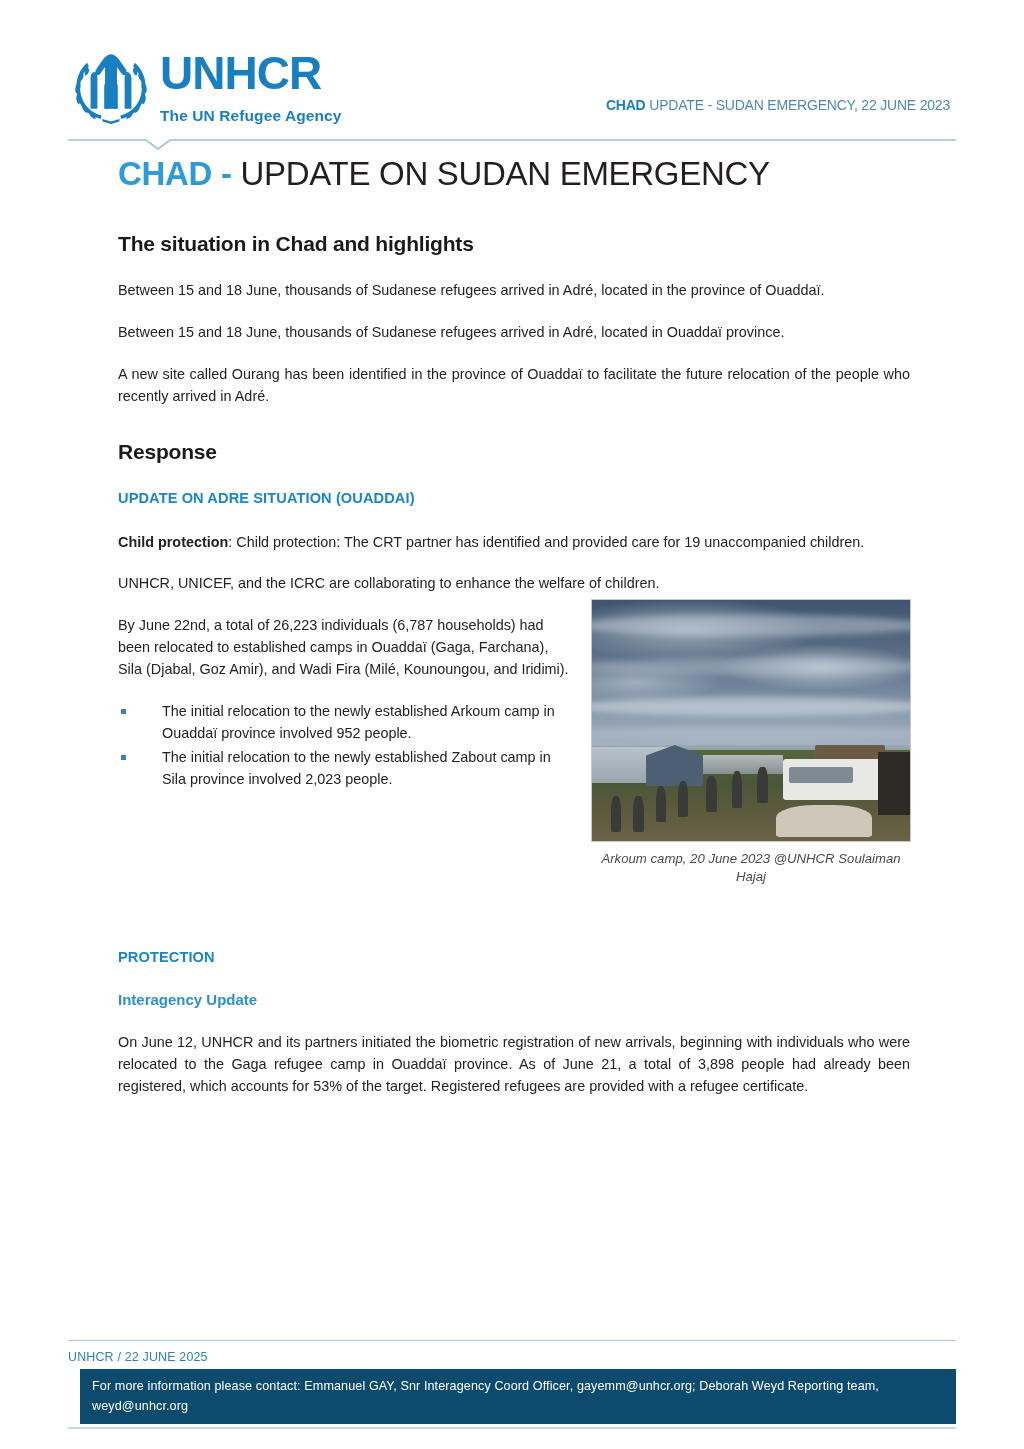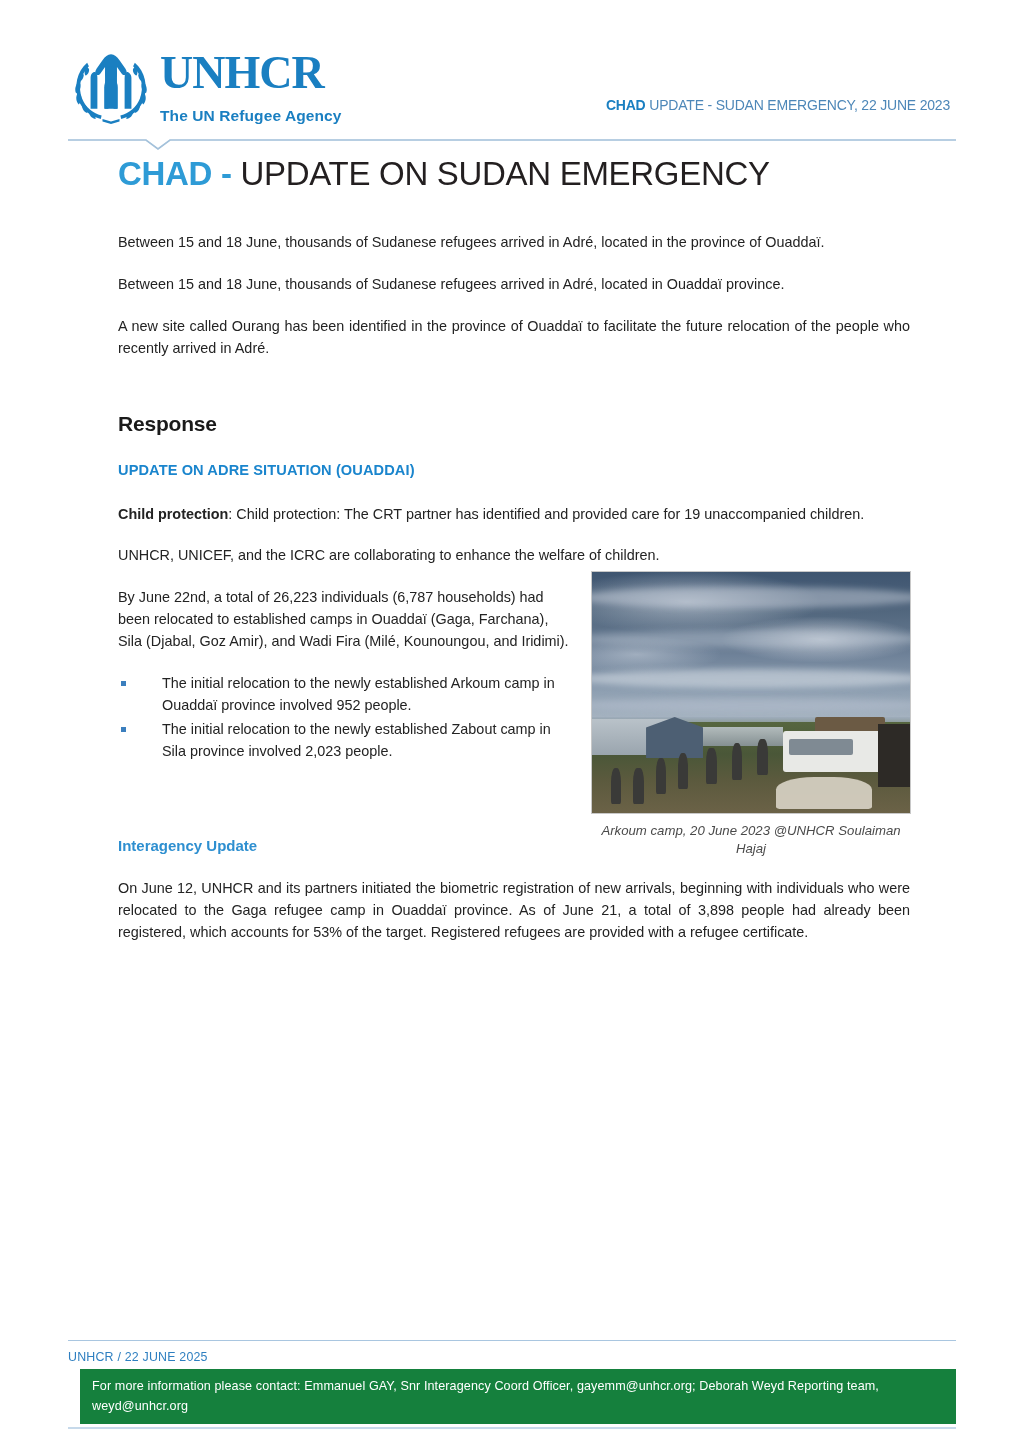--- a/index.html
+++ b/index.html
@@ -41,21 +41,21 @@
   .logo-emblem {
     width: 86px;
     height: 80px;
     flex: 0 0 auto;
   }
   .logo-words {
     margin-left: 6px;
     padding-top: 6px;
   }
   .logo-unhcr {
-    font-family: Liberation Serif, serif;
+    font-family: Liberation Sans, sans-serif;
     font-weight: bold;
     font-size: 46px;
     letter-spacing: -1px;
     color: #1a7fc1;
     line-height: 1;
   }
   .logo-tagline {
     font-family: "Liberation Sans", sans-serif;
     font-weight: bold;
     font-size: 15.5px;
@@ -113,21 +113,21 @@
   }
 
   h2.section-title {
     font-size: 21px;
     font-weight: bold;
     color: #1a1a1a;
     margin: 0 0 24px 0;
     letter-spacing: -0.2px;
   }
   h2.section-title.response {
-    margin-top: 52px;
+    margin-top: 32px;
     margin-bottom: 26px;
   }
 
   p.body-text {
     font-size: 14.4px;
     line-height: 1.52;
     color: #232323;
     margin: 0 0 20px 0;
     text-align: justify;
   }
@@ -321,21 +321,21 @@
     font-size: 12.4px;
     color: #2e7fc0;
     letter-spacing: 0.2px;
   }
   .footer-bar {
     position: absolute;
     left: 80px;
     top: 1369px;
     width: 876px;
     min-height: 48px;
-    background: #15803d;
+    background: #0c4a6e;
     box-sizing: border-box;
     padding: 8px 10px 8px 12px;
   }
   .footer-bar-text {
     font-size: 12.6px;
     line-height: 1.55;
     color: #ffffff;
     letter-spacing: 0.1px;
   }
   .footer-bottom-rule {
@@ -400,20 +400,21 @@
       <path d="M0 4 L78 4 L90 13 L102 4 L888 4" fill="none" stroke="#ffffff" stroke-width="0.4" opacity="0.2"></path>
     </svg>
   </div>
 
   <div class="doc-title">
     <span class="accent">CHAD -</span><span> UPDATE ON SUDAN EMERGENCY</span>
   </div>
 
   <div class="content">
 
+    <h2 class="section-title">The situation in Chad and highlights</h2>
 
     <p class="body-text">Between 15 and 18 June, thousands of Sudanese refugees arrived in Adré, located in the province of Ouaddaï.</p>
     <p class="body-text">Between 15 and 18 June, thousands of Sudanese refugees arrived in Adré, located in Ouaddaï province.</p>
     <p class="body-text">A new site called Ourang has been identified in the province of Ouaddaï to facilitate the future relocation of the people who recently arrived in Adré.</p>
 
     <h2 class="section-title response">Response</h2>
 
     <h3 class="sub-head">UPDATE ON ADRE SITUATION (OUADDAI)</h3>
 
     <p class="body-text"><b>Child protection</b><span>: Child protection: The CRT partner has identified and provided care for 19 unaccompanied children.</span></p>
@@ -452,20 +453,21 @@
           <div class="person" style="left:27%; bottom:10%;"></div>
           <div class="person" style="left:36%; bottom:12%;"></div>
           <div class="person" style="left:44%; bottom:14%;"></div>
           <div class="person" style="left:52%; bottom:16%;"></div>
           <div class="sack"></div>
         </div>
         <div class="photo-caption">Arkoum camp, 20 June 2023 @UNHCR Soulaiman Hajaj</div>
       </div>
     </div>
 
+    <h3 class="sub-head" style="margin-top:84px;">PROTECTION</h3>
 
     <h4 class="sub-sub-head">Interagency Update</h4>
 
     <p class="body-text last">On June 12, UNHCR and its partners initiated the biometric registration of new arrivals, beginning with individuals who were relocated to the Gaga refugee camp in Ouaddaï province. As of June 21, a total of 3,898 people had already been registered, which accounts for 53% of the target. Registered refugees are provided with a refugee certificate.</p>
   </div>
 
   <div class="footer-rule"></div>
   <div class="footer-meta">UNHCR / 22 JUNE 2025</div>
   <div class="footer-bar">
     <div class="footer-bar-text">For more information please contact: Emmanuel GAY, Snr Interagency Coord Officer, gayemm@unhcr.org; Deborah Weyd Reporting team, weyd@unhcr.org</div>

